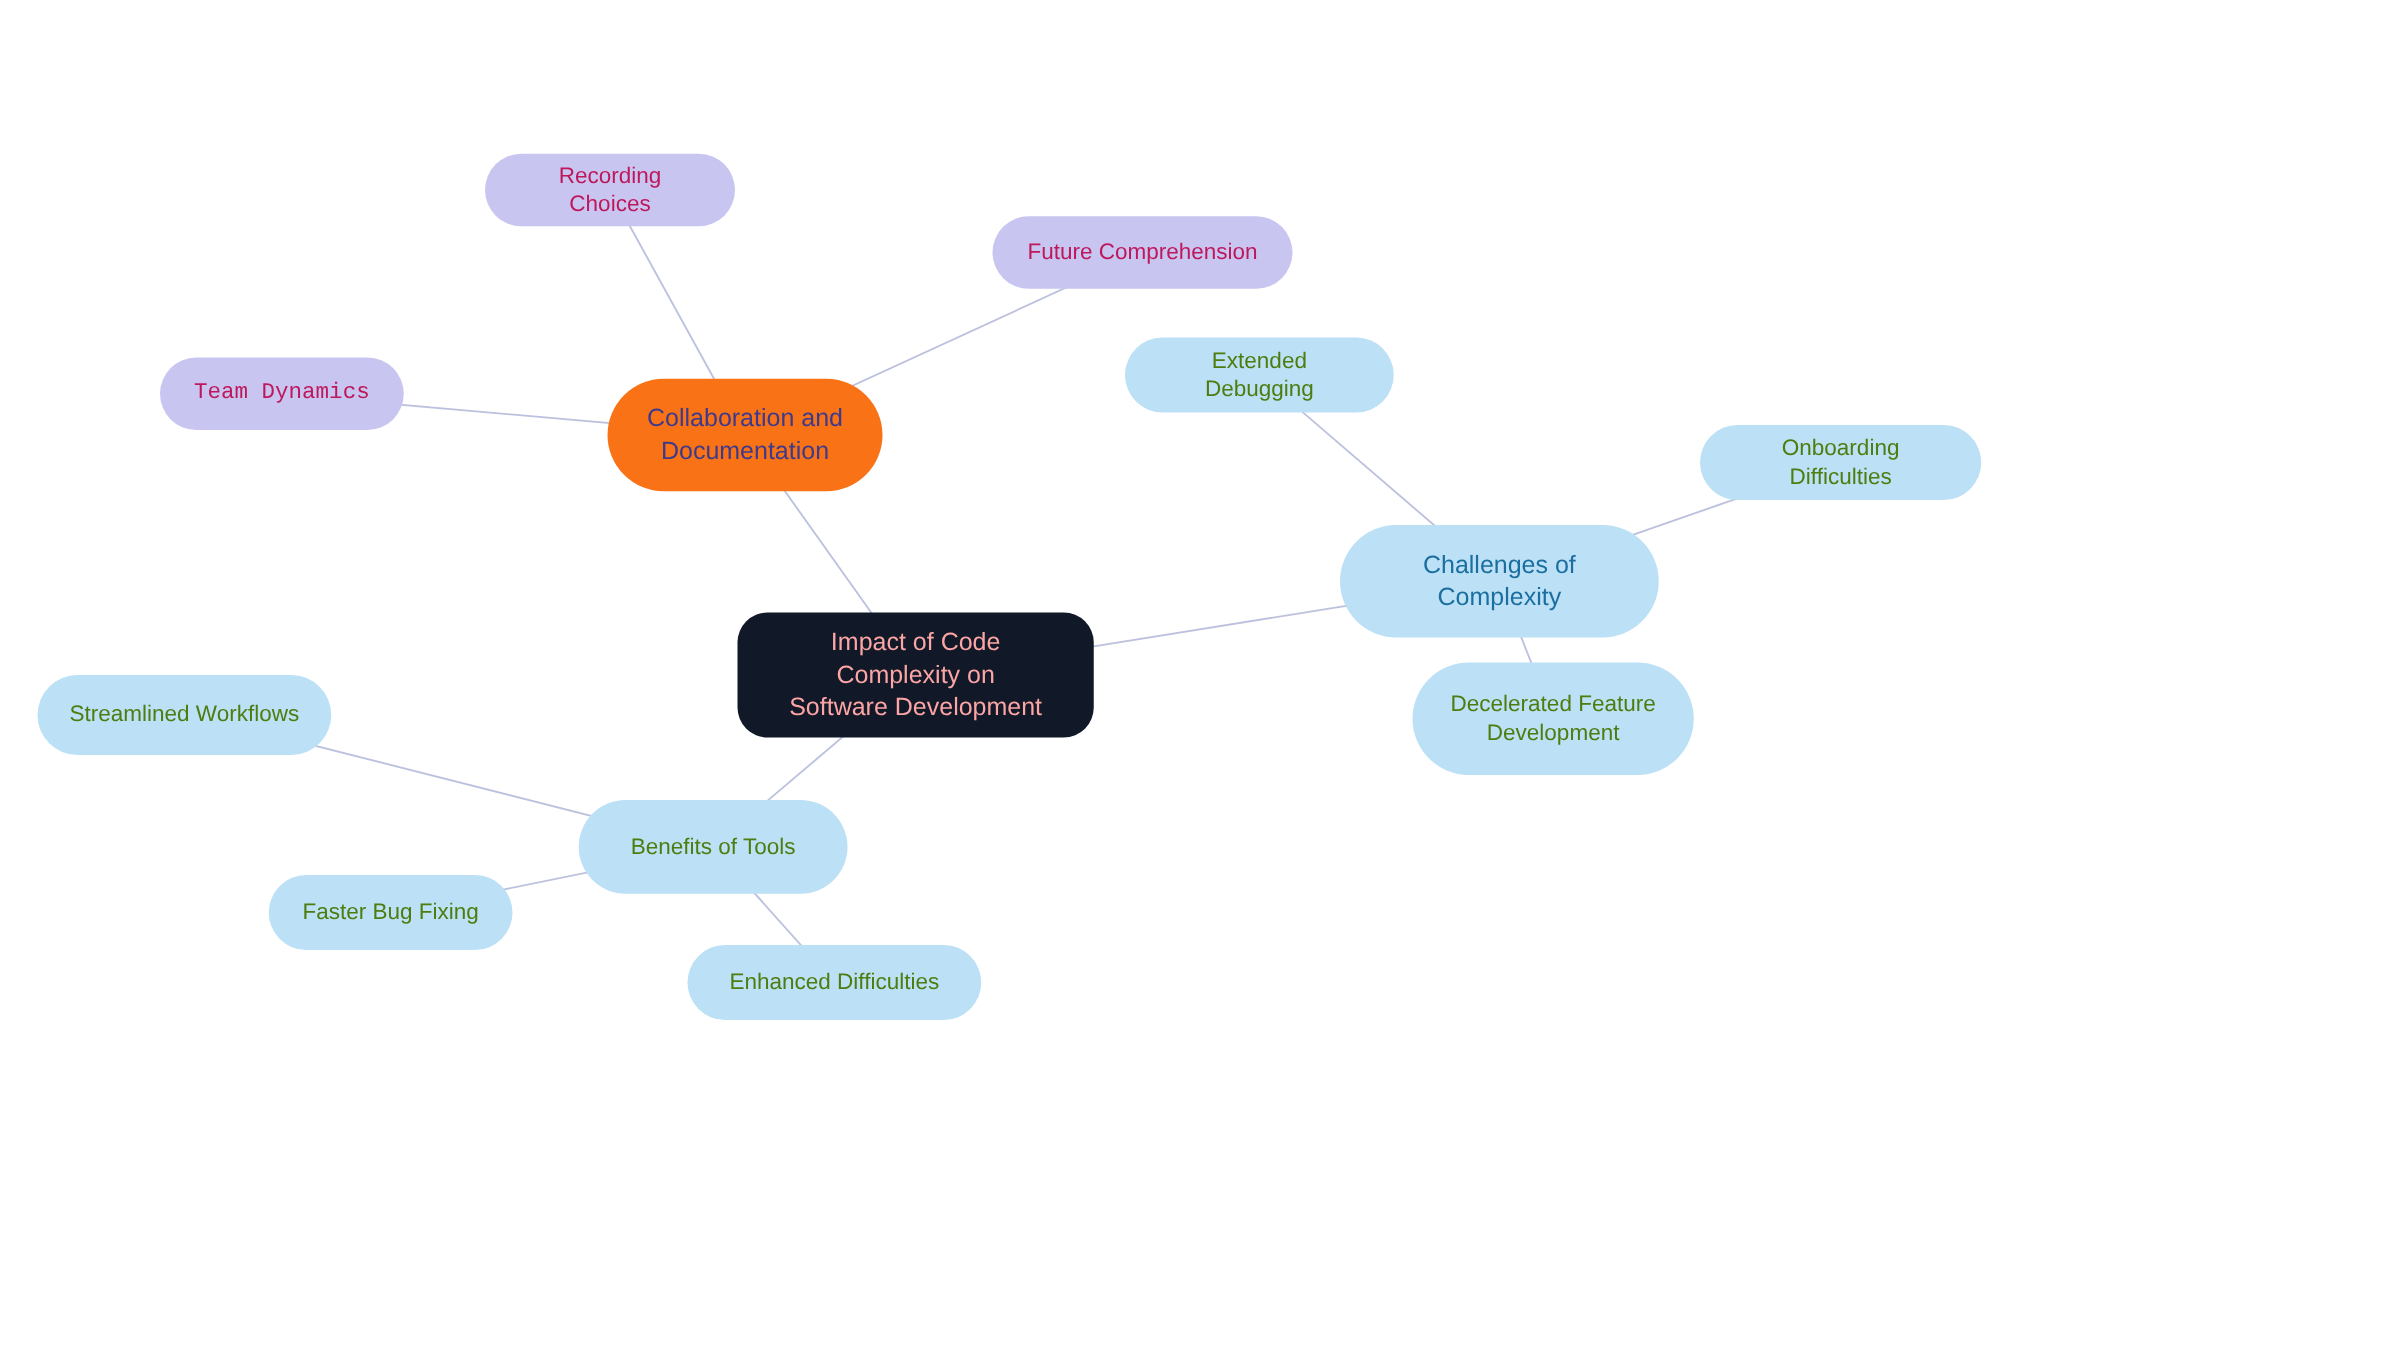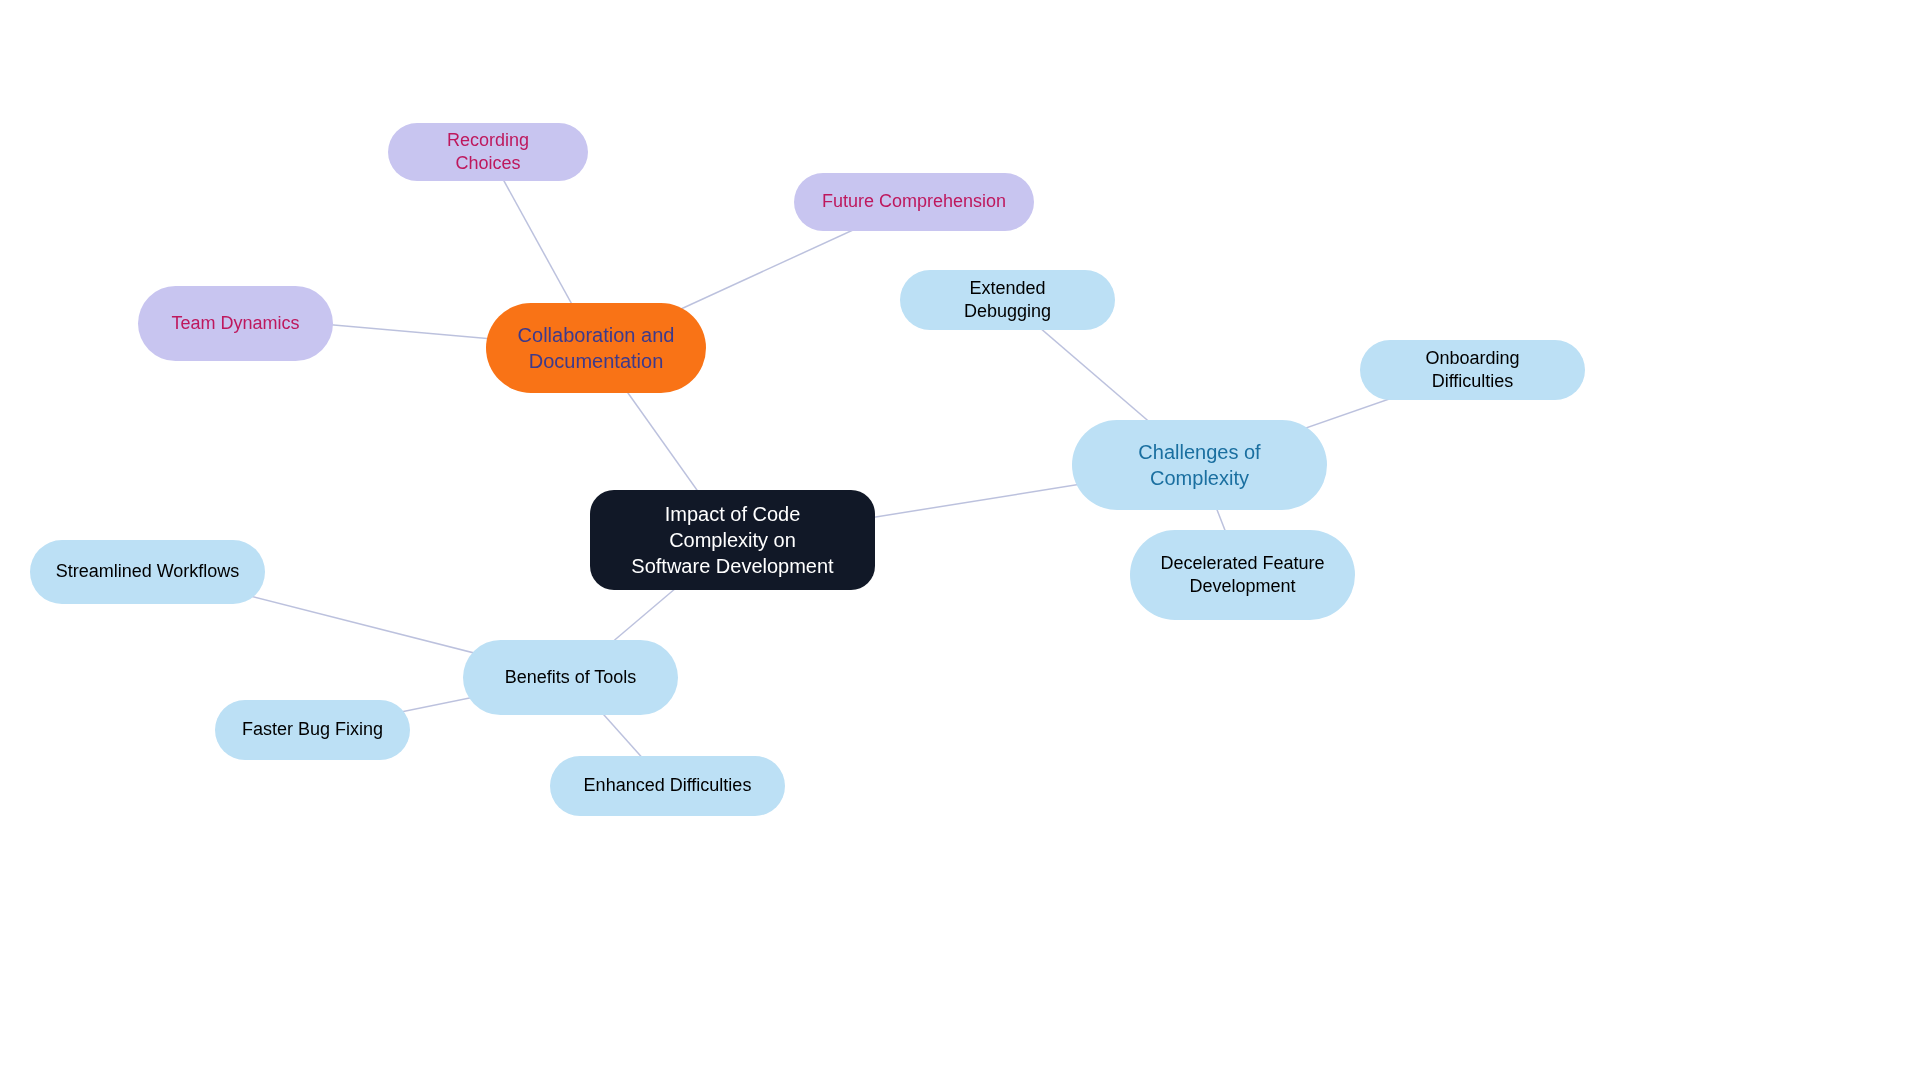--- a/index.html
+++ b/index.html
@@ -31,36 +31,36 @@
       justify-content: center;
       text-align: center;
       font-size: 18px;
       line-height: 1.3;
       padding: 14px 24px;
       cursor: pointer;
       user-select: none;
     }
     .node-center {
       background: #111827;
-      color: #ffffff;
+      color: #fca5a5;
       font-size: 20px;
       font-weight: 500;
       border-radius: 24px;
       width: 280px;
       height: 100px;
     }
     .node-purple {
       background: #c8c5f0;
       color: #be185d;
       font-size: 18px;
       justify-content: center;
     }
     .node-blue {
       background: #bce0f5;
-      color: #000000;
+      color: #4d7c0f;
       font-size: 18px;
     }
     .node-purple-large {
       background: #f97316;
       color: #3d3a8c;
       font-size: 20px;
       width: 220px;
       height: 90px;
     }
     .node-blue-large {
@@ -101,21 +101,21 @@
   </div>
 
   <div class="node node-purple" id="node-recording" style="left:388px; top:123px; width:200px; height:58px;">
     <span>Recording Choices</span>
   </div>
 
   <div class="node node-purple" id="node-future" style="left:794px; top:173px; width:240px; height:58px;">
     <span>Future Comprehension</span>
   </div>
 
-  <div class="node node-purple" id="node-team" style="left:138px; top:286px; width:195px; height:75px;">
+  <div class="node node-purple" id="node-team" style="left:128px; top:286px; width:195px; height:58px;font-family:Liberation Mono, monospace;">
     <span>Team Dynamics</span>
   </div>
 
   <div class="node node-blue-large" id="node-challenges" style="left:1072px; top:420px; width:255px; height:90px;">
     <span>Challenges of Complexity</span>
   </div>
 
   <div class="node node-blue" id="node-extended" style="left:900px; top:270px; width:215px; height:60px;">
     <span>Extended Debugging</span>
   </div>

